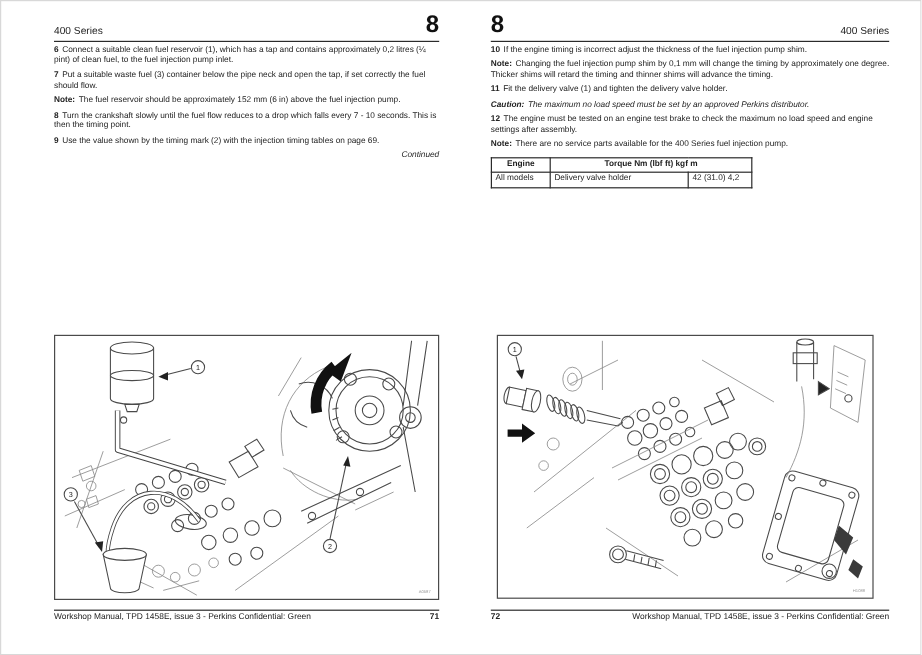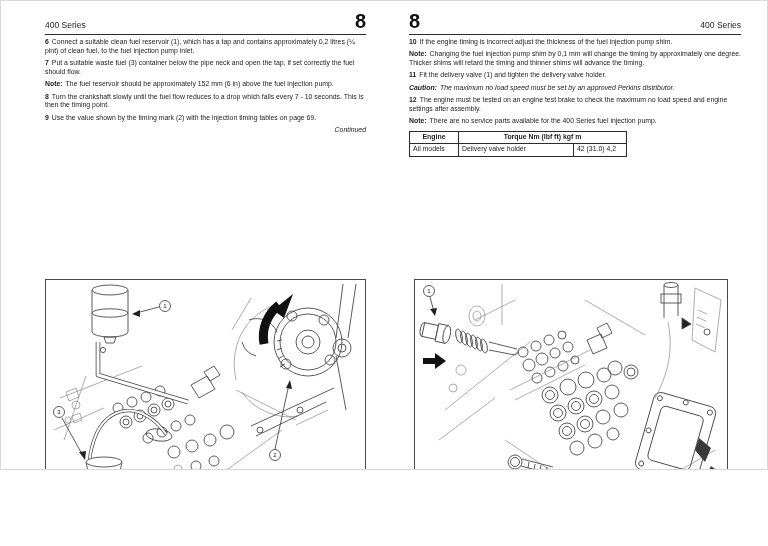--- a/index.html
+++ b/index.html
@@ -1,17 +1,17 @@
 <!DOCTYPE html>
 <html><head>
 <meta charset="utf-8">
 <style>
   html,body { margin:0; padding:0; background:#ffffff; }
   .sheet {
-    position:relative; width:768px; height:470px; background:#fff;
+    position:relative; width:768px; height:546px; background:#fff;
     border:1px solid #d8d8d8; box-sizing:border-box;
     font-family:"Liberation Sans", sans-serif; color:#1c1c1c; overflow:hidden;
   }
   .abs { position:absolute; }
   .series { font-size:8.5px; color:#222; }
   .chap { font-size:20px; font-weight:bold; line-height:1; color:#111; }
   .hr-head { height:1.4px; background:#2b2b2b; }
   .hr-foot { height:1px; background:#2b2b2b; }
   .textcol { font-size:6.9px; line-height:1.27; color:#222; }
   .para { margin:0 0 3.6px 0; }

